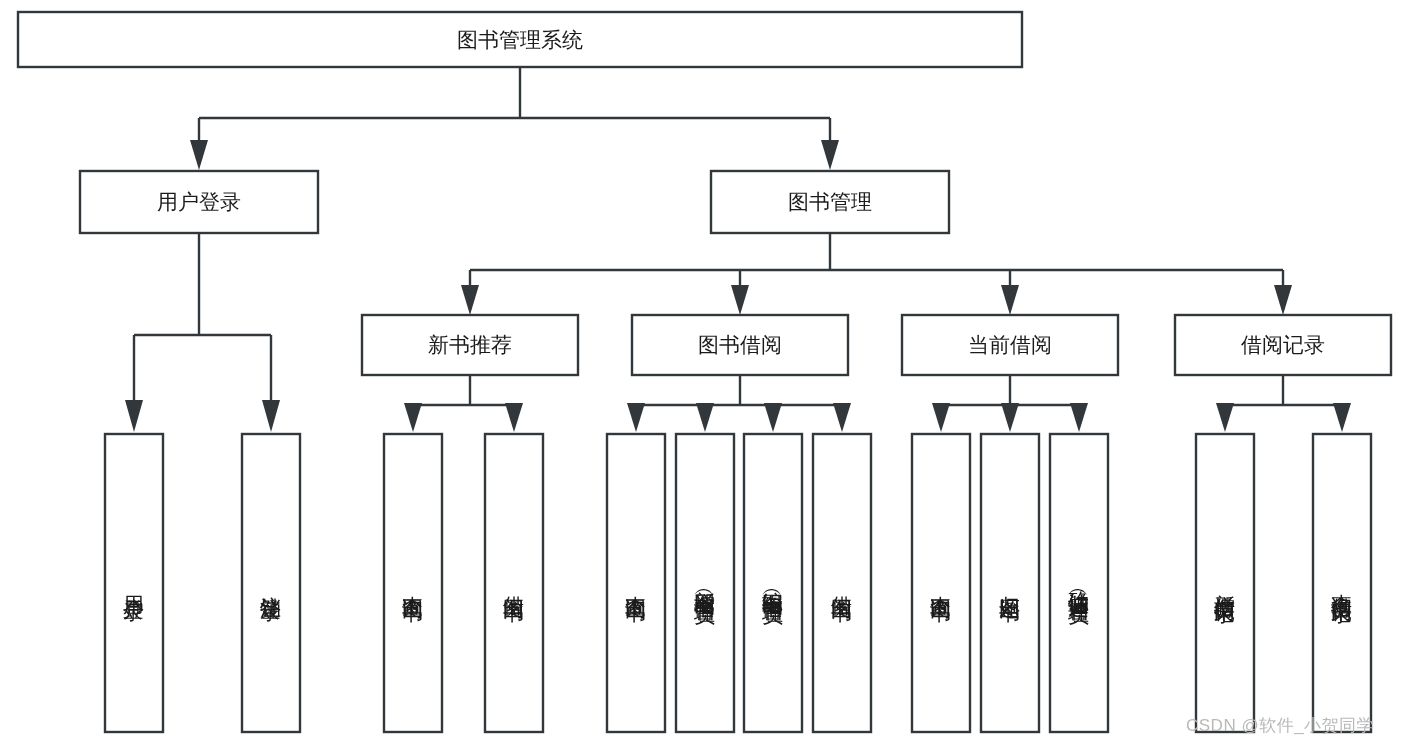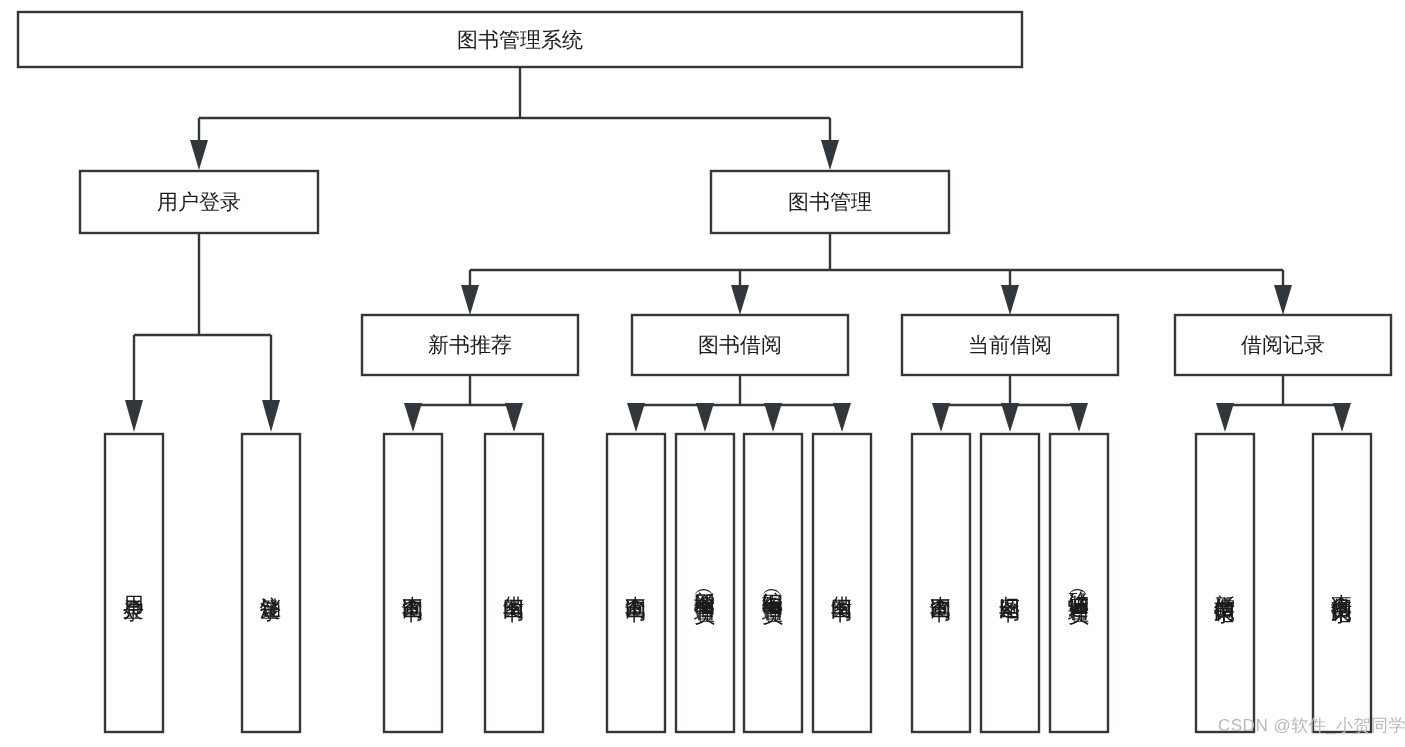--- a/index.html
+++ b/index.html
@@ -67,21 +67,20 @@
   }
   .watermark {
     position: absolute;
     left: 1186px;
     top: 714px;
     font-family: "Liberation Sans", "DejaVu Sans", sans-serif;
     font-size: 17px;
     color: #b9b9b9;
     white-space: nowrap;
     letter-spacing: 0.5px;
-    margin-left: 32px;
   }
 </style>
 </head>
 <body>
 
 <div id="diagram-root">
 
   <svg class="diagram-svg" viewBox="0 0 1405 747">
 
     <g>

